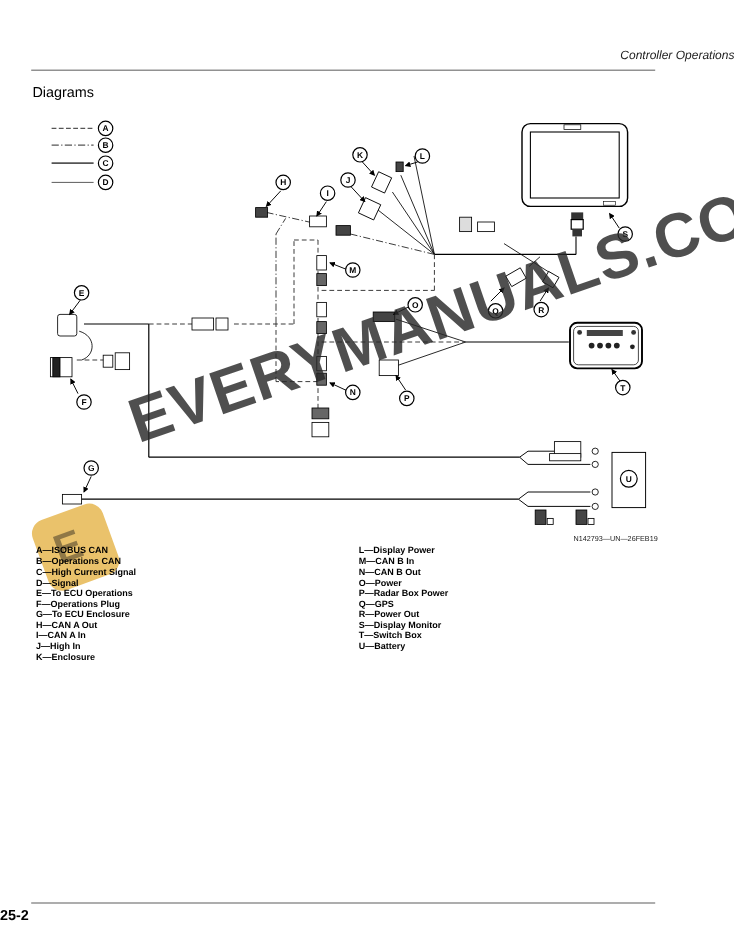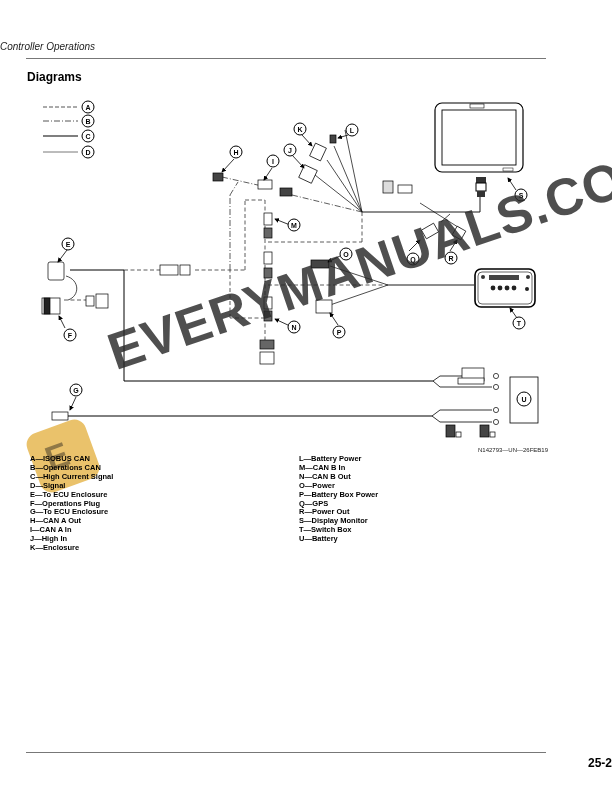--- a/index.html
+++ b/index.html
@@ -1,26 +1,26 @@
 <!DOCTYPE html>
 <html><head>
   <meta charset="utf-8">
   <style>
     html, body { margin: 0; padding: 0; background: #ffffff; }
     body { width: 612px; height: 792px; position: relative; overflow: hidden; font-family: "Liberation Sans", sans-serif; color: #000; }
-    .running-head { position: absolute; top: 41px; left: 0; width: 612px; text-align: left; font-size: 10px; font-style: italic; color: #222; }
+    .running-head { position: absolute; top: 41px; left: 0; width: 612px; text-align: right; font-size: 10px; font-style: italic; color: #222; }
     .rule-top { position: absolute; top: 58px; left: 26px; width: 520px; height: 0; border-top: 1px solid #777; }
-    .section-title { position: absolute; top: 70px; left: 27px; font-size: 12px; font-weight: bold; }
+    .section-title { position: absolute; top: 70px; left: 27px; font-size: 12px; font-weight: normal; }
     .diagram { position: absolute; left: 0; top: 90px; width: 612px; height: 370px; }
     .fig-id { position: absolute; top: 447px; left: 478px; font-size: 6px; color: #222; }
     .legend-col { position: absolute; top: 455px; font-size: 7.5px; font-weight: bold; line-height: 8.9px; }
     .legend-col.left { left: 30px; }
     .legend-col.right { left: 299px; }
     .rule-bottom { position: absolute; top: 752px; left: 26px; width: 520px; height: 0; border-top: 1px solid #777; }
-    .page-num { position: absolute; top: 756px; left: 0; width: 612px; text-align: right; font-size: 12px; font-weight: bold; }
+    .page-num { position: absolute; top: 756px; left: 0; width: 612px; text-align: left; font-size: 12px; font-weight: bold; }
     .watermark { position: absolute; left: 100px; top: 325px; font-size: 52px; font-weight: bold; color: rgba(40,40,40,0.82); transform: rotate(-19deg); transform-origin: left top; letter-spacing: 1px; white-space: nowrap; }
     .wm-logo { position: absolute; left: 32px; top: 425px; width: 62px; height: 62px; border-radius: 12px; background: rgba(226,170,50,0.72); transform: rotate(-20deg); }
     .wm-logo-mark { position: absolute; left: 14px; top: 10px; font-size: 34px; font-weight: bold; color: rgba(70,60,40,0.55); }
   </style>
 </head>
 <body>
 
 <div class="running-head">Controller Operations</div>
 <div class="rule-top"></div>
 <div class="section-title">Diagrams</div>
@@ -263,35 +263,35 @@
 <div class="wm-logo">
     <span class="wm-logo-mark">E</span>
   </div>
 <div class="watermark">EVERYMANUALS.COM</div>
 
 <div class="legend-col left">
   <div>A—ISOBUS CAN</div>
   <div>B—Operations CAN</div>
   <div>C—High Current Signal</div>
   <div>D—Signal</div>
-  <div>E—To ECU Enclosure</div>
+  <div>E—To ECU Operations</div>
   <div>F—Operations Plug</div>
   <div>G—To ECU Enclosure</div>
   <div>H—CAN A Out</div>
   <div>I—CAN A In</div>
   <div>J—High In</div>
   <div>K—Enclosure</div>
 </div>
 
 <div class="legend-col right">
-  <div>L—Battery Power</div>
+  <div>L—Display Power</div>
   <div>M—CAN B In</div>
   <div>N—CAN B Out</div>
   <div>O—Power</div>
-  <div>P—Battery Box Power</div>
+  <div>P—Radar Box Power</div>
   <div>Q—GPS</div>
   <div>R—Power Out</div>
   <div>S—Display Monitor</div>
   <div>T—Switch Box</div>
   <div>U—Battery</div>
 </div>
 
 <div class="rule-bottom"></div>
 <div class="page-num">25-2</div>
 

